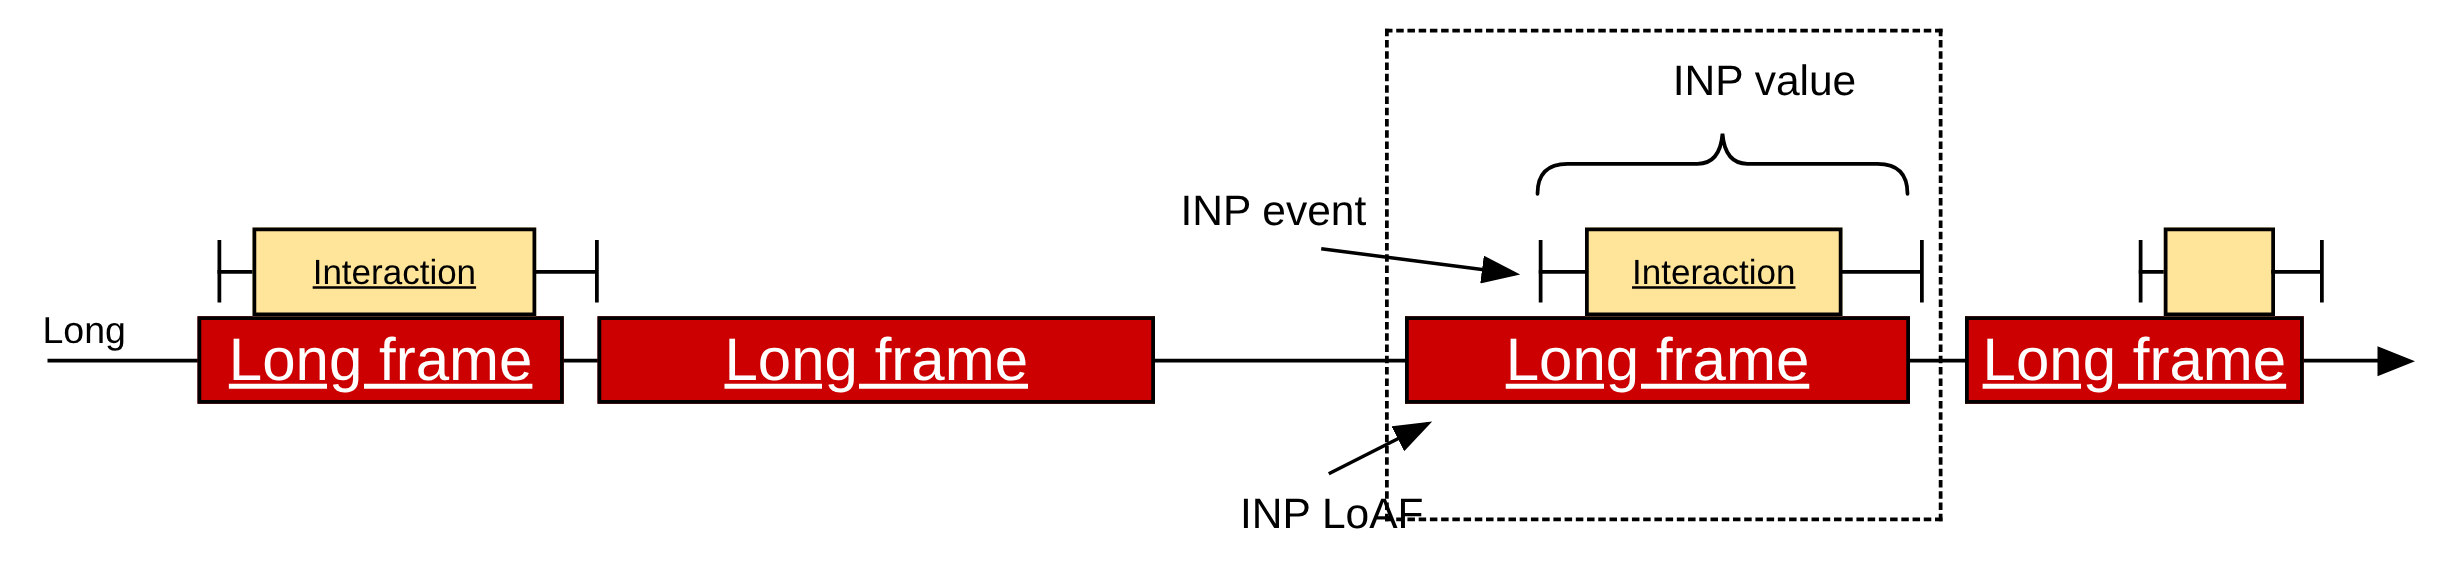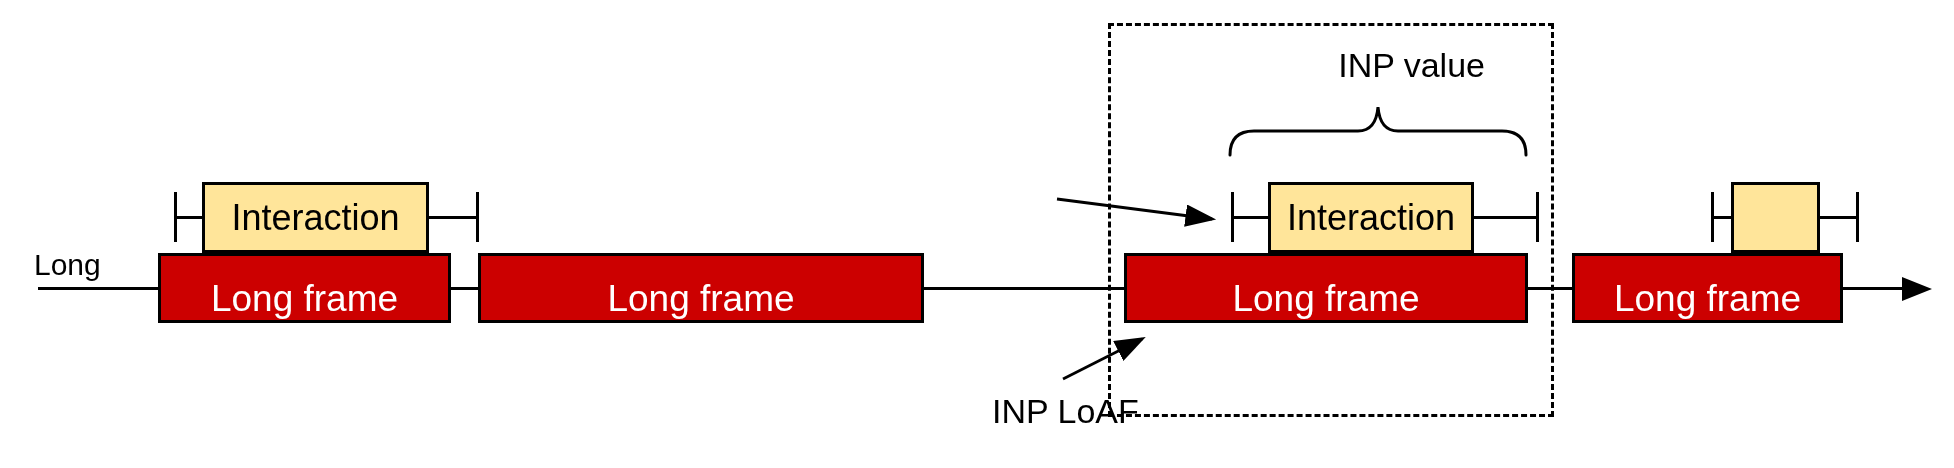--- a/index.html
+++ b/index.html
@@ -25,35 +25,35 @@
     border-top:12px solid transparent;
     border-bottom:12px solid transparent;
   }
   .time-label{left:34px;top:248px;font-size:30px;color:#000;line-height:1.1;}
   
   .long-frame{
     top:253px;height:70px;
     background:var(--long-frame-fill);
     border:3px solid var(--outline);
     box-sizing:border-box;
-    display:flex;align-items:flex-end;justify-content:center;
-    color:#fff;font-size:37px;
+    display:flex;align-items:center;justify-content:center;
+    color:#fff;font-size:48px;text-decoration:underline;
   }
   .lf1{left:158px;width:293px;}
   .lf2{left:478px;width:446px;}
   .lf3{left:1124px;width:404px;}
   .lf4{left:1572px;width:271px;}
   
   .interaction{
     top:182px;height:71px;
     background:var(--interaction-fill);
     border:3px solid var(--outline);
     box-sizing:border-box;
     display:flex;align-items:center;justify-content:center;
-    color:#000;font-size:36px;
+    color:#000;font-size:28px;text-decoration:underline;
   }
   .i1{left:202px;width:227px;}
   .i3{left:1268px;width:206px;}
   .i4{left:1731px;width:89px;}
   
   .tick{top:192px;width:3px;height:50px;background:var(--outline);}
   .wline{top:216px;height:3px;background:var(--outline);}
   
   .dashed-box{
     left:1108px;top:23px;width:446px;height:394px;
@@ -117,20 +117,21 @@
   <div class="abs ann inp-value">INP value</div>
   <svg class="abs" style="left:1228px;top:103px;" width="300" height="54" viewBox="0 0 300 54">
     <defs>
       <marker id="arrowhead" markerWidth="11" markerHeight="8" refX="9.5" refY="4" orient="auto" markerUnits="strokeWidth">
         <path d="M0,0 L11,4 L0,8 Z" fill="#000"></path>
       </marker>
     </defs>
     <path d="M2,52 Q2,28 26,28 L130,28 Q148,28 150,4 Q152,28 170,28 L274,28 Q298,28 298,52" fill="none" stroke="#000" stroke-width="3" stroke-linecap="round"></path>
   </svg>
 
+  <div class="abs ann inp-event">INP event</div>
   <svg class="abs" style="left:1050px;top:190px;" width="180" height="42" viewBox="0 0 180 42">
     <line x1="7" y1="9" x2="162" y2="29" stroke="#000" stroke-width="2.8" marker-end="url(#arrowhead)"></line>
   </svg>
 
   <div class="abs ann inp-loaf">INP LoAF</div>
   <svg class="abs" style="left:1055px;top:328px;" width="105" height="58" viewBox="0 0 105 58">
     <line x1="8" y1="51" x2="87" y2="11" stroke="#000" stroke-width="2.8" marker-end="url(#arrowhead)"></line>
   </svg>
 
 </div>

